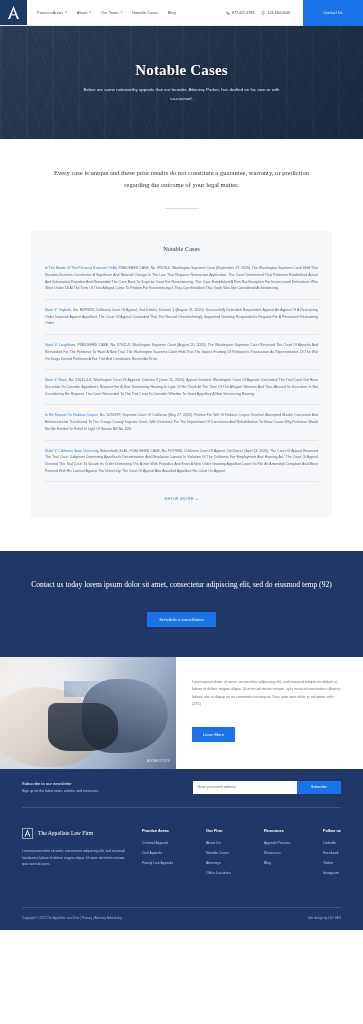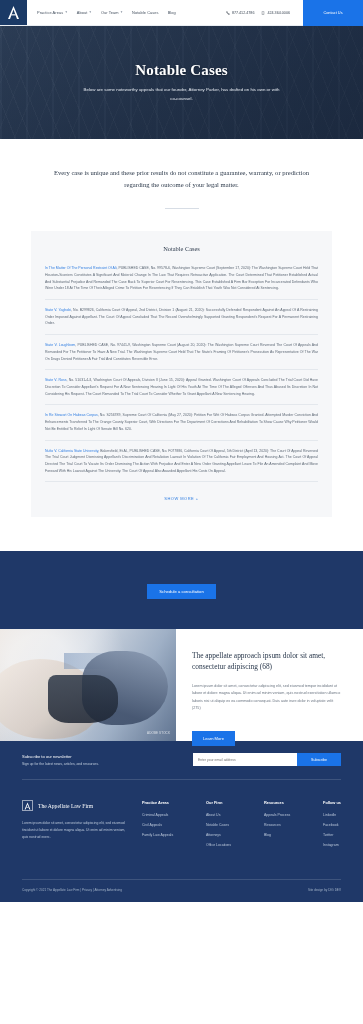--- a/index.html
+++ b/index.html
@@ -413,33 +413,33 @@
         <span class="case-link">Nufio V. California State University</span><span>, Bakersfield, Et Al., PUBLISHED CASE, No. F077886, California Court Of Appeal, 5th District (April 13, 2020): The Court Of Appeal Reversed The Trial Court Judgment Dismissing Appellant's Discrimination And Retaliation Lawsuit In Violation Of The California Fair Employment And Housing Act. The Court Of Appeal Directed The Trial Court To Vacate Its Order Dismissing The Action With Prejudice And Enter A New Order Granting Appellant Leave To File An Amended Complaint And Move Forward With His Lawsuit Against The University. The Court Of Appeal Also Awarded Appellant His Costs On Appeal.</span>
       </div>
     </div>
 
     <div class="show-more">SHOW MORE +</div>
   </div>
   <div class="cases-bottom-space"></div>
 </div>
 
 <div class="cta">
+  <div class="cta-title">Contact us today lorem ipsum dolor sit amet, consectetur adipiscing elit, sed do eiusmod temp (92)</div>
   <div class="cta-btn">Schedule a consultation</div>
 </div>
 
 <div class="approach">
   <div class="approach-img">
     <div class="blob-a"></div>
     <div class="strip"></div>
     <div class="blob-b"></div>
     <div class="blob-c"></div>
     <div class="watermark">ADOBE STOCK</div>
   </div>
   <div class="approach-body">
-    <div class="approach-title">The appellate approach ipsum dolor sit amet, consectetur adipiscing (68)</div>
     <div class="approach-text">Lorem ipsum dolor sit amet, consectetur adipiscing elit, sed eiusmod tempor incididunt ut labore et dolore magna aliqua. Ut enim ad minim veniam, quis nostrud exercitation ullamco laboris nisi ut aliquip ex ea commodo consequat. Duis aute irure dolor in  voluptate velit (275)</div>
     <div class="approach-btn">Learn More</div>
   </div>
 </div>
 
 <div class="footer">
 
   <div class="newsletter">
     <div class="nl-left">
       <div class="nl-title">Subscribe to our newsletter</div>

